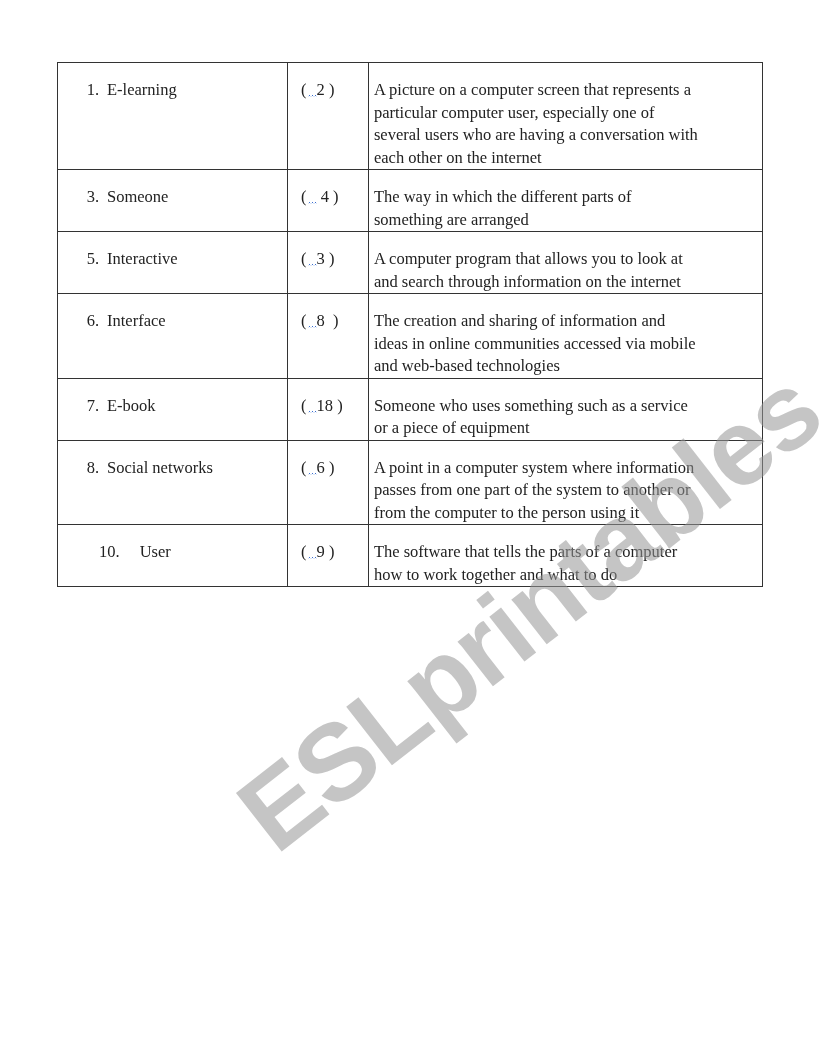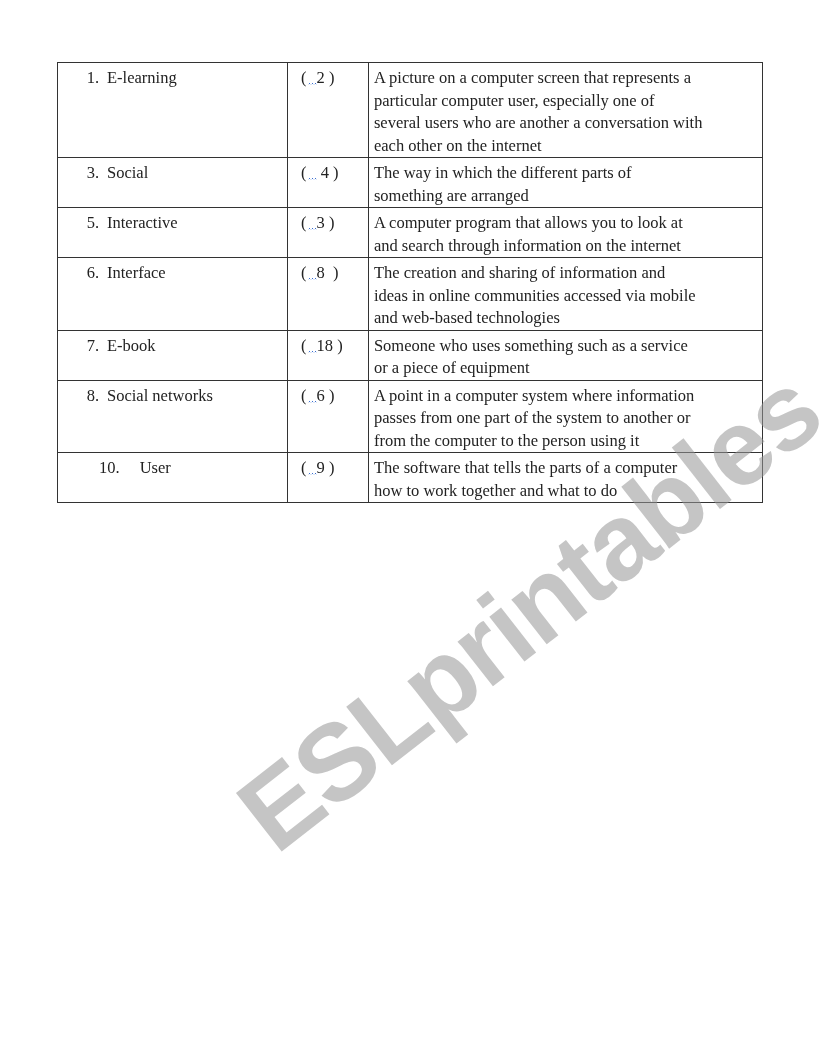--- a/index.html
+++ b/index.html
@@ -20,21 +20,21 @@
       left: 57px;
       top: 62px;
       width: 706px;
       border-collapse: collapse;
       font-size: 16.5px;
       line-height: 22.5px;
       z-index: 1;
     }
     .worksheet-table td {
       border: 1px solid #333333;
-      padding: 4px 4px 0 4px;
+      padding: 16px 4px 0 4px;
       vertical-align: top;
     }
     .col-term { width: 222px; }
     .col-answer { width: 72px; }
     .col-def { width: 386px; padding-left: 5px !important; }
     .term-num {
       display: inline-block;
       width: 29px;
       text-align: right;
       padding-left: 8px;
@@ -82,26 +82,26 @@
 <body>
 
 <table class="worksheet-table">
   <tbody id="table-body">
   <tr>
         <td class="col-term"><span class="term-num">1.</span><span>E-learning</span></td>
         <td class="col-answer"><span class="answer"><span>(</span><span class="squiggle"></span><span>2 )</span></span></td>
         <td class="col-def">
           <div>A picture on a computer screen that represents a</div>
           <div>particular computer user, especially one of</div>
-          <div>several users who are another a conversation with</div>
+          <div>several users who are having a conversation with</div>
           <div>each other on the internet</div>
         </td>
       </tr>
       <tr>
-        <td class="col-term"><span class="term-num">3.</span><span>Social</span></td>
+        <td class="col-term"><span class="term-num">3.</span><span>Someone</span></td>
         <td class="col-answer"><span class="answer"><span>(</span><span class="squiggle"></span><span> 4 )</span></span></td>
         <td class="col-def">
           <div>The way in which the different parts of</div>
           <div>something are arranged</div>
         </td>
       </tr>
       <tr>
         <td class="col-term"><span class="term-num">5.</span><span>Interactive</span></td>
         <td class="col-answer"><span class="answer"><span>(</span><span class="squiggle"></span><span>3 )</span></span></td>
         <td class="col-def">

